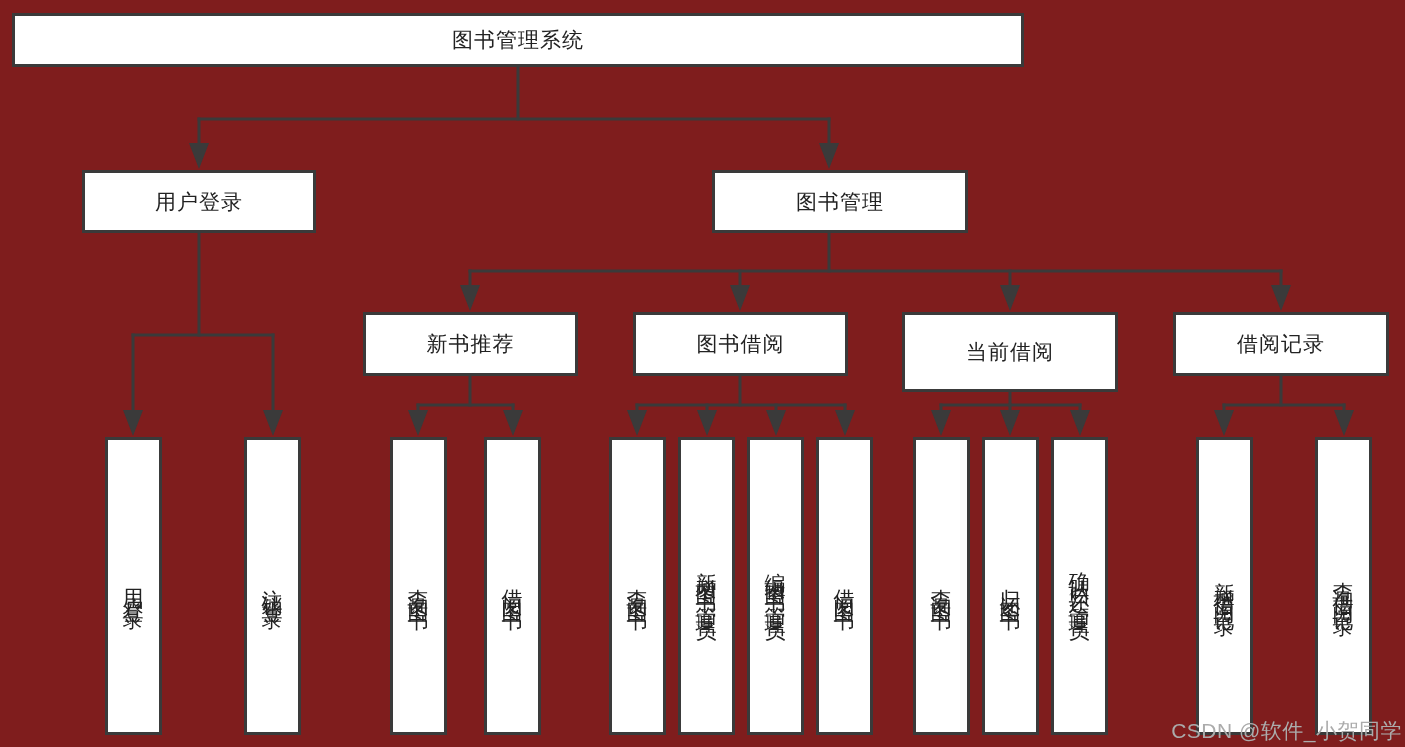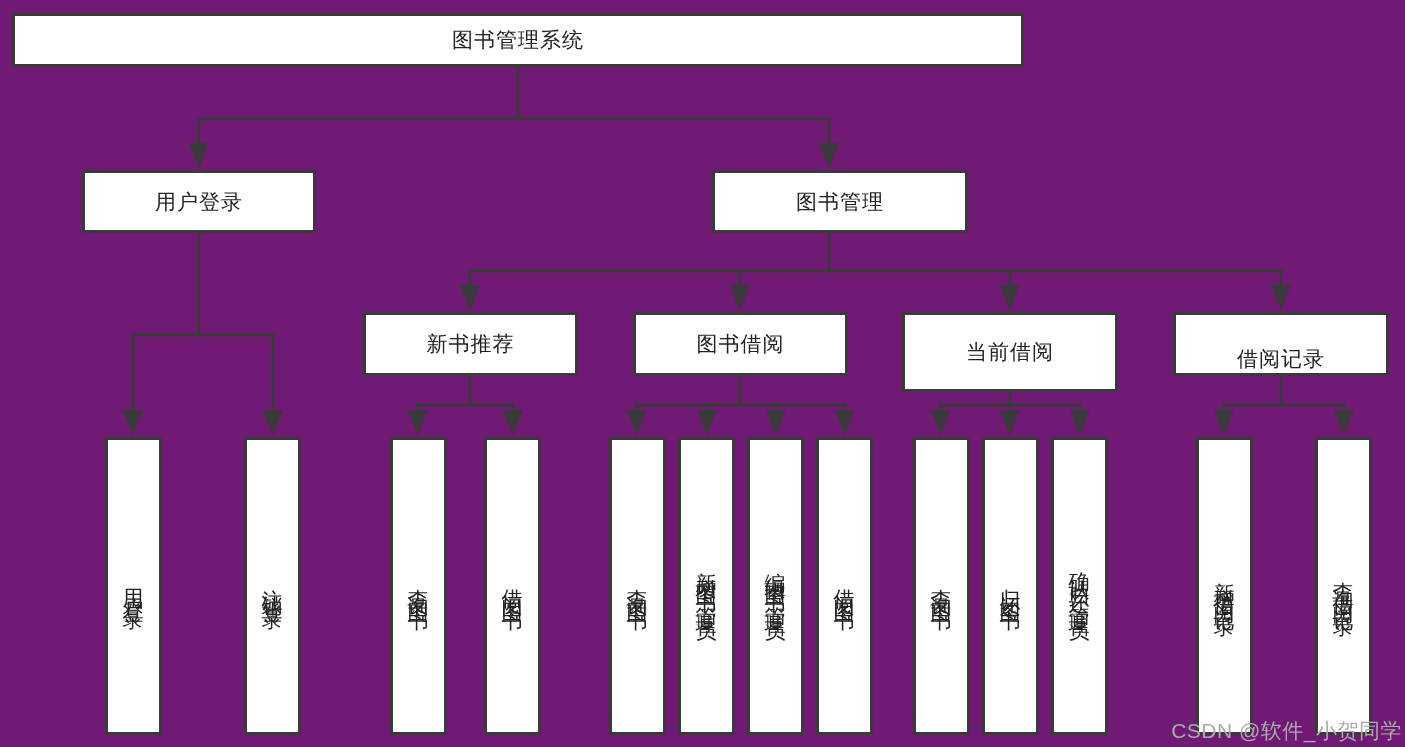--- a/index.html
+++ b/index.html
@@ -5,21 +5,21 @@
   html, body {
     margin: 0;
     padding: 0;
     background: #ffffff;
     font-family: "Liberation Sans", sans-serif;
   }
   .stage {
     position: relative;
     width: 1405px;
     height: 747px;
-    background: #701a75;
+    background: #7f1d1d;
     overflow: hidden;
   }
   .connectors {
     position: absolute;
     left: 0;
     top: 0;
     z-index: 1;
   }
   .node {
     position: absolute;
@@ -150,21 +150,21 @@
 
   <div class="node h" style="left:363px; top:312px; width:215px; height:64px;">
     <span>新书推荐</span>
   </div>
   <div class="node h" style="left:633px; top:312px; width:215px; height:64px;">
     <span>图书借阅</span>
   </div>
   <div class="node h" style="left:902px; top:312px; width:216px; height:80px;">
     <span>当前借阅</span>
   </div>
-  <div class="node h" style="left:1173px; top:312px; width:216px; height:64px;align-items:flex-end;">
+  <div class="node h" style="left:1173px; top:312px; width:216px; height:64px;">
     <span>借阅记录</span>
   </div>
 
   <div class="node v" style="left:105px; top:437px; width:57px; height:298px;">
     <span>用户登录</span>
   </div>
   <div class="node v" style="left:244px; top:437px; width:57px; height:298px;">
     <span>注销登录</span>
   </div>
 

